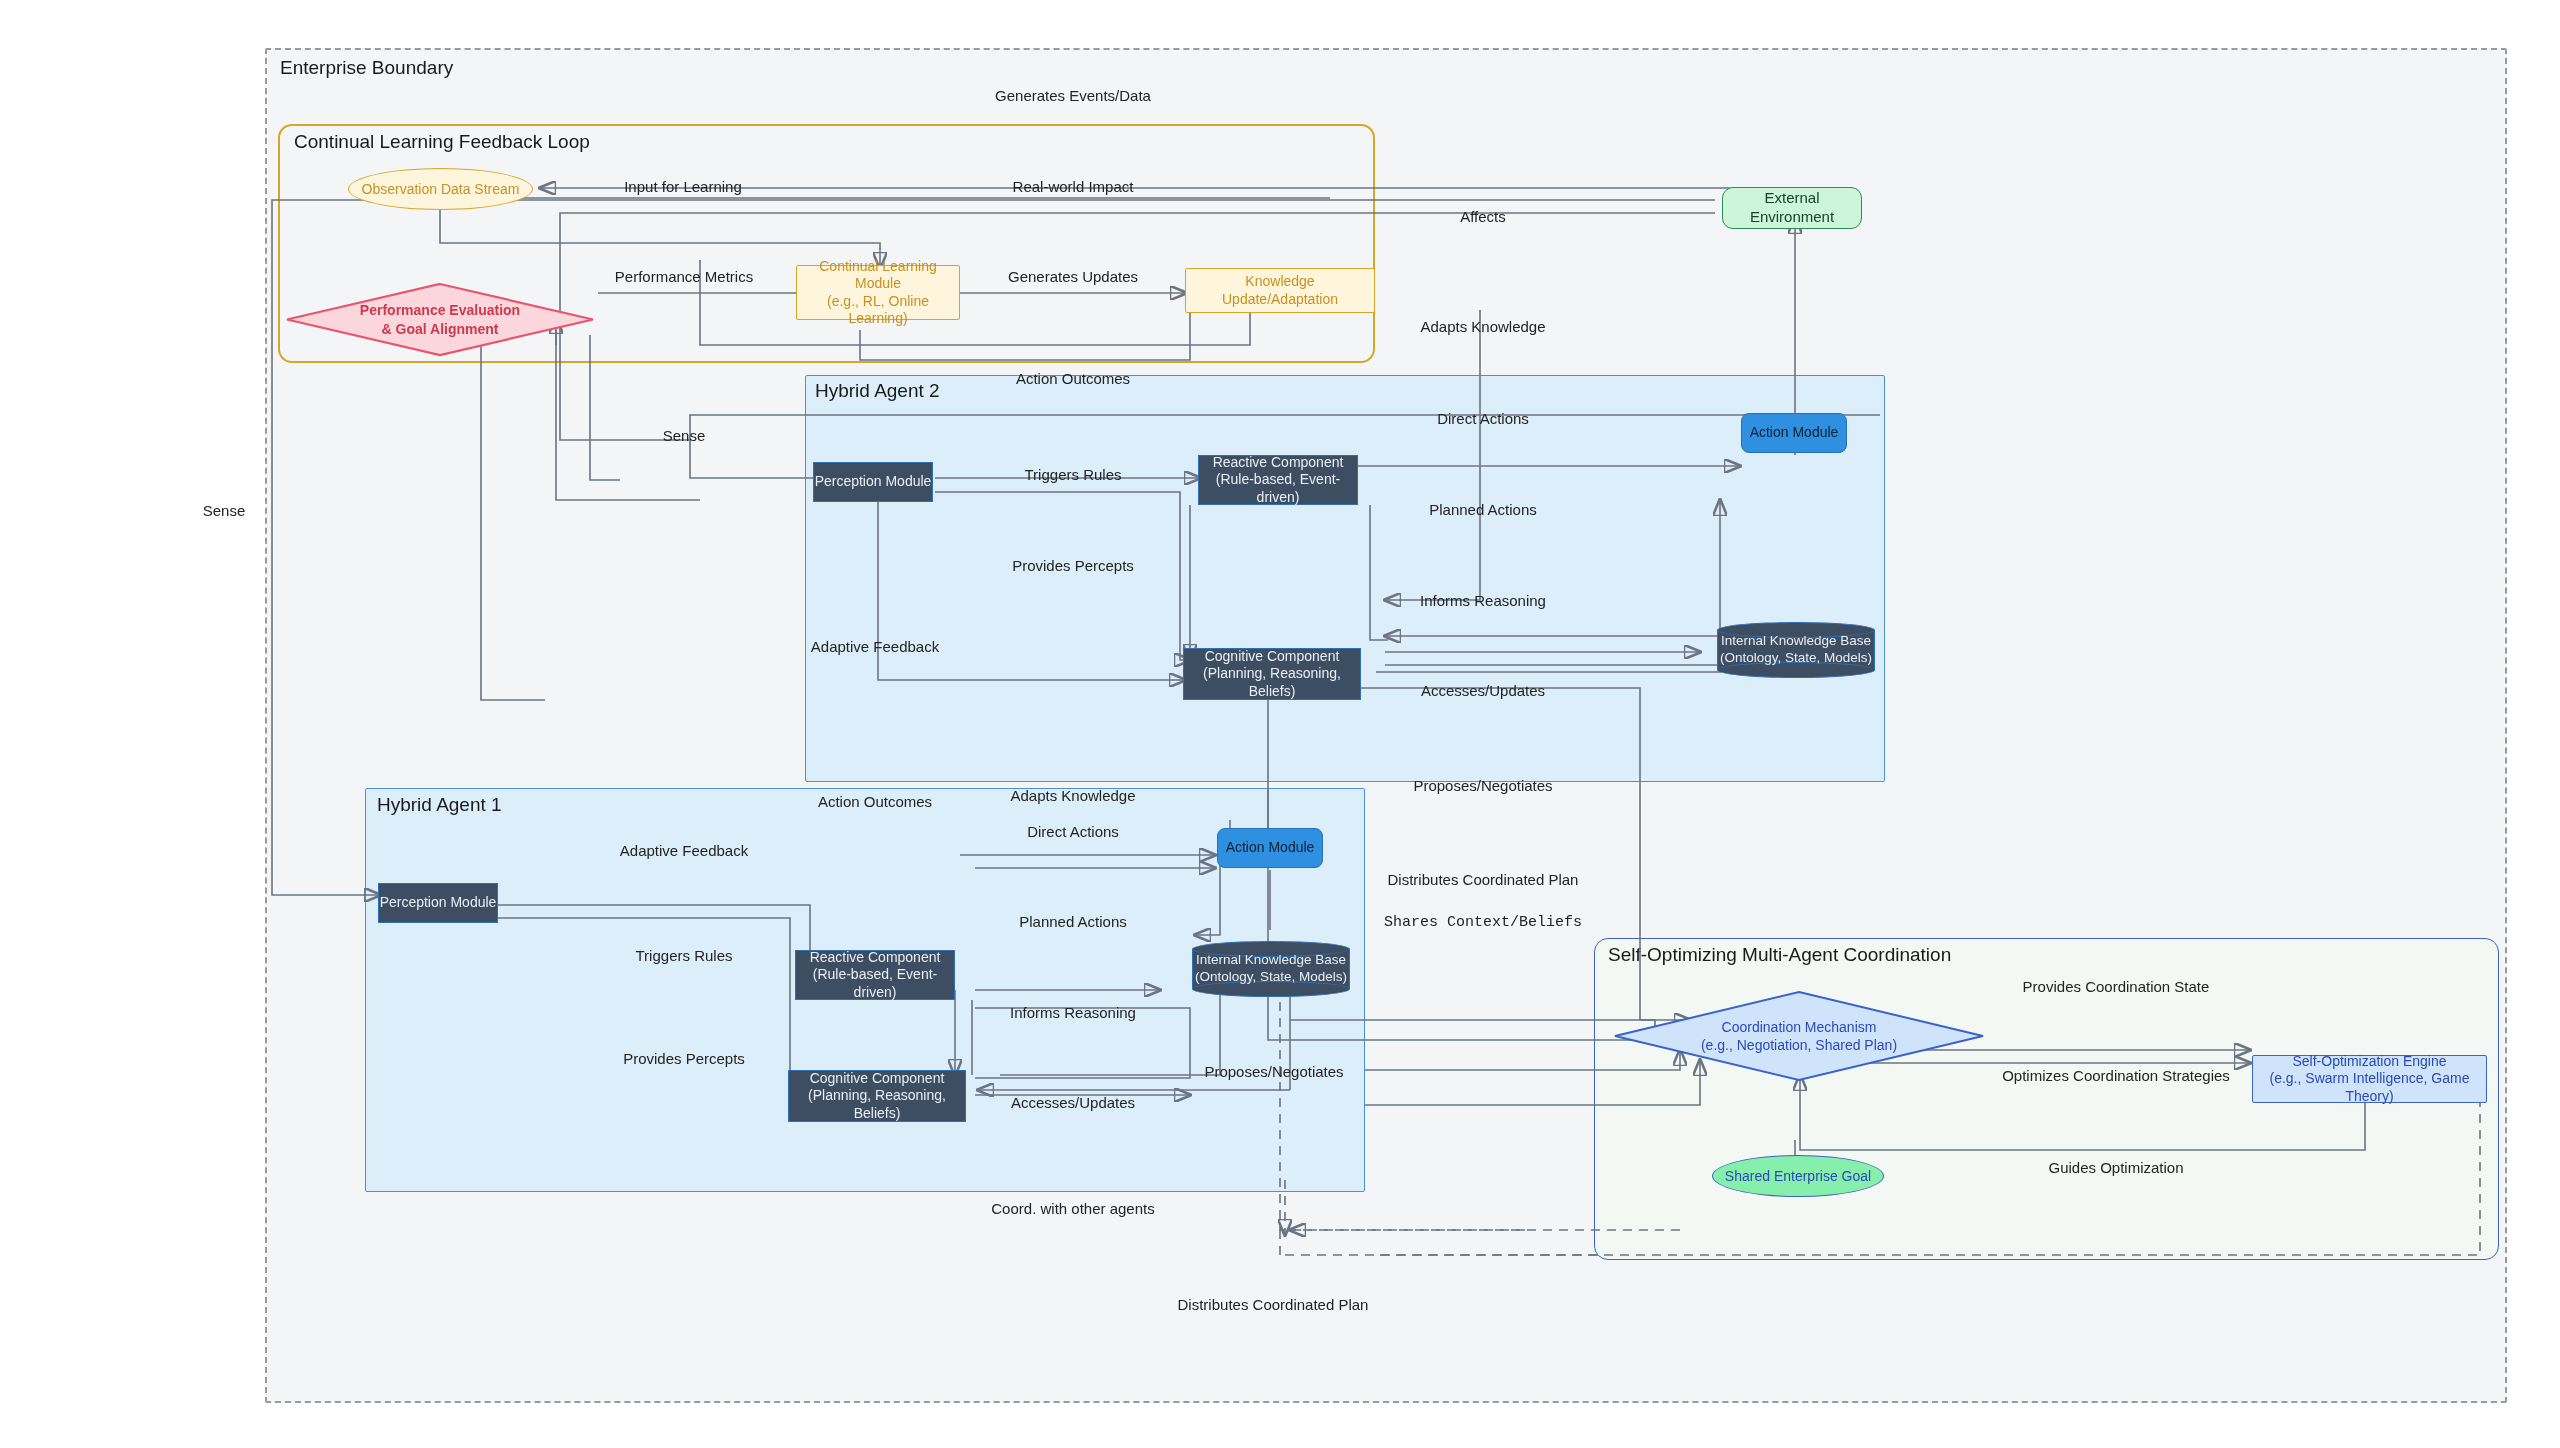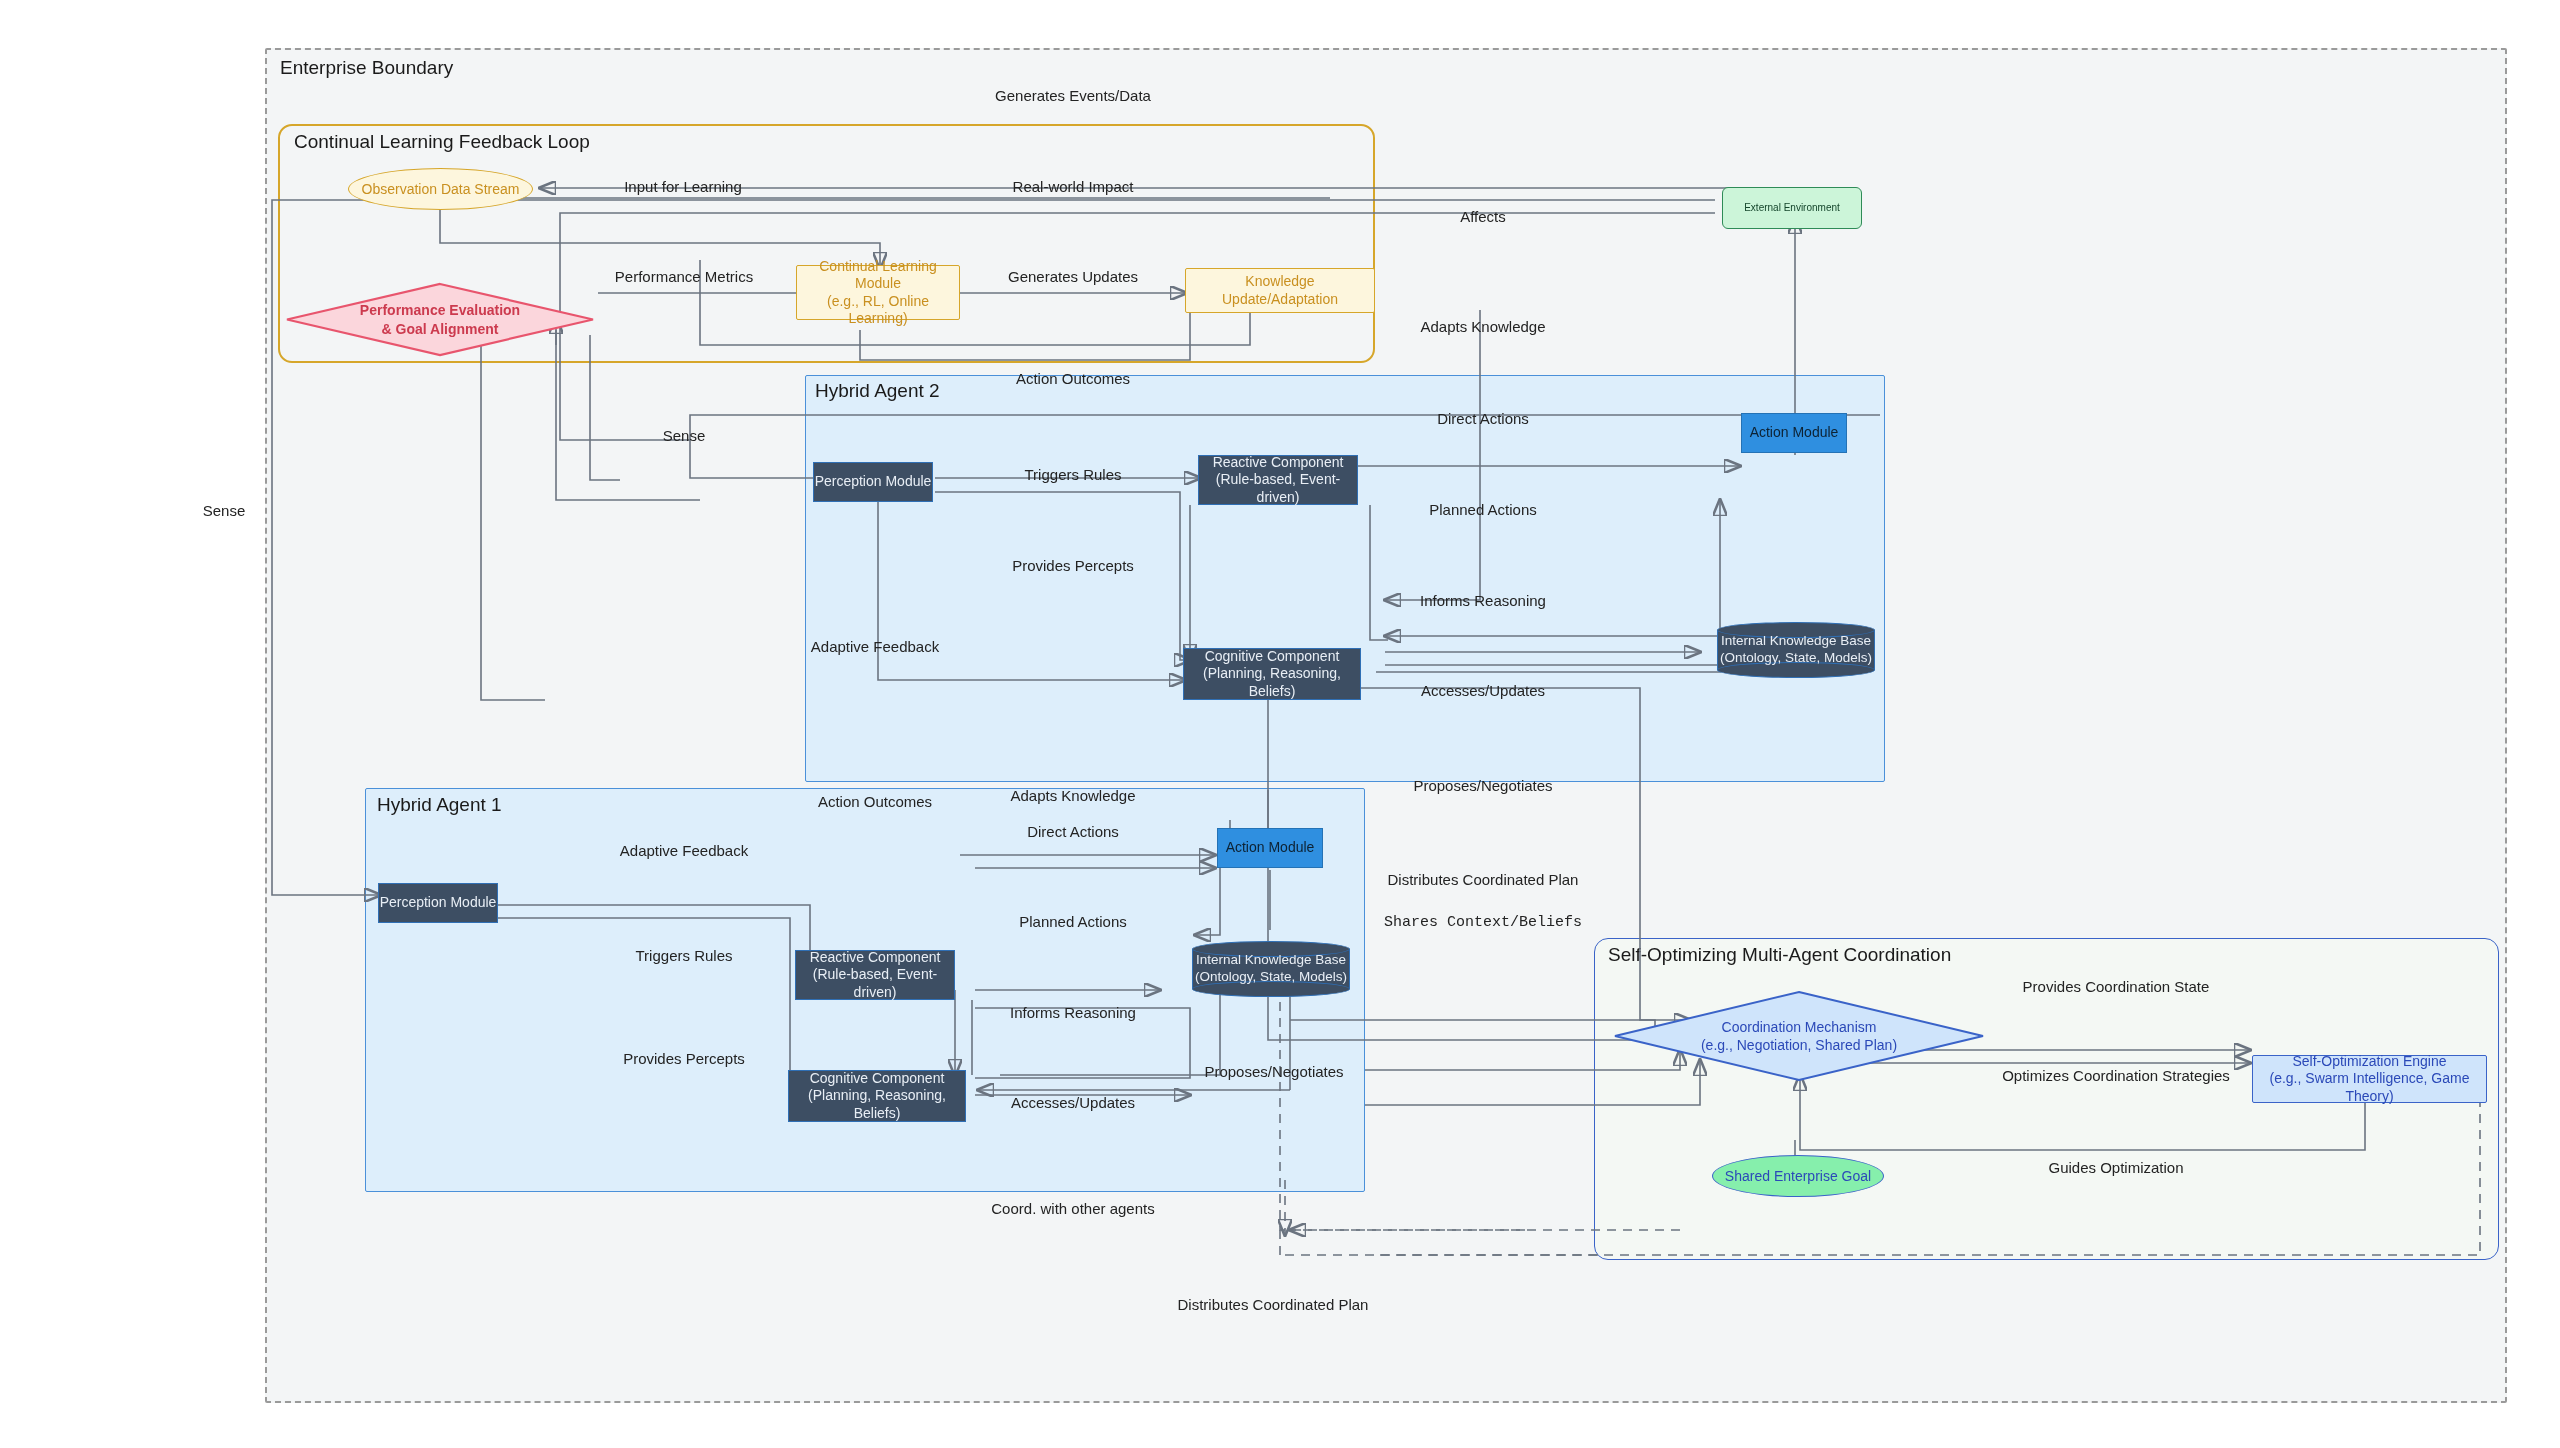--- a/index.html
+++ b/index.html
@@ -15,23 +15,23 @@
   .ent-bound{border:2px dashed #9a9a9a;background:#f3f5f6;border-radius:2px;}
   
   .cl-loop{border:2px solid #d6a62a;background:rgba(255,255,255,0.0);border-radius:14px;}
   
   .agent-grp{border:1.6px solid #4a90d9;background:#ddeefb;border-radius:2px;}
   
   .coord-grp{border:1.6px solid #3a63c8;background:#f4f8f4;border-radius:14px;}
 
   
   .n-dark{background:#3d4e63;border:1.6px solid #2f6fb5;color:#e8eef5;font-size:14px;border-radius:0;}
-  .n-blue{background:#2f8fe0;border:1.6px solid #2472b5;color:#0d2233;font-size:14px;border-radius:0;}
+  .n-blue{background:#2f8fe0;border:1.6px solid #2472b5;color:#0d2233;font-size:14px;border-radius:8px;}
   .n-lightblue{background:#cfe4fb;border:1.6px solid #3a63c8;color:#2b49b8;font-size:14px;border-radius:2px;}
-  .n-green{background:#ccf5d9;border:1.6px solid #2e8b57;color:#14452b;font-size:10px;border-radius:6px;}
+  .n-green{background:#ccf5d9;border:1.6px solid #2e8b57;color:#14452b;font-size:15px;border-radius:11px;}
   .n-yellow{background:#fdf6dd;border:1.8px solid #d6a62a;color:#c99020;font-size:14px;border-radius:2px;}
 
   .ellipse{position:absolute;box-sizing:border-box;display:flex;align-items:center;justify-content:center;text-align:center;border-radius:50%;}
   .e-yellow{background:#fdf6dd;border:1.8px solid #d6a62a;color:#c99020;font-size:14px;}
   .e-blue{background:#86efac;border:1.8px solid #3a63c8;color:#2b49b8;font-size:14px;}
 
   .diamond-wrap{position:absolute;}
   .diamond-wrap svg{display:block;}
   .diamond-text{position:absolute;left:0;top:0;width:100%;height:100%;display:flex;align-items:center;justify-content:center;text-align:center;font-size:14px;line-height:1.3;pointer-events:none;}
   .d-red{color:#cc3a4e;}

